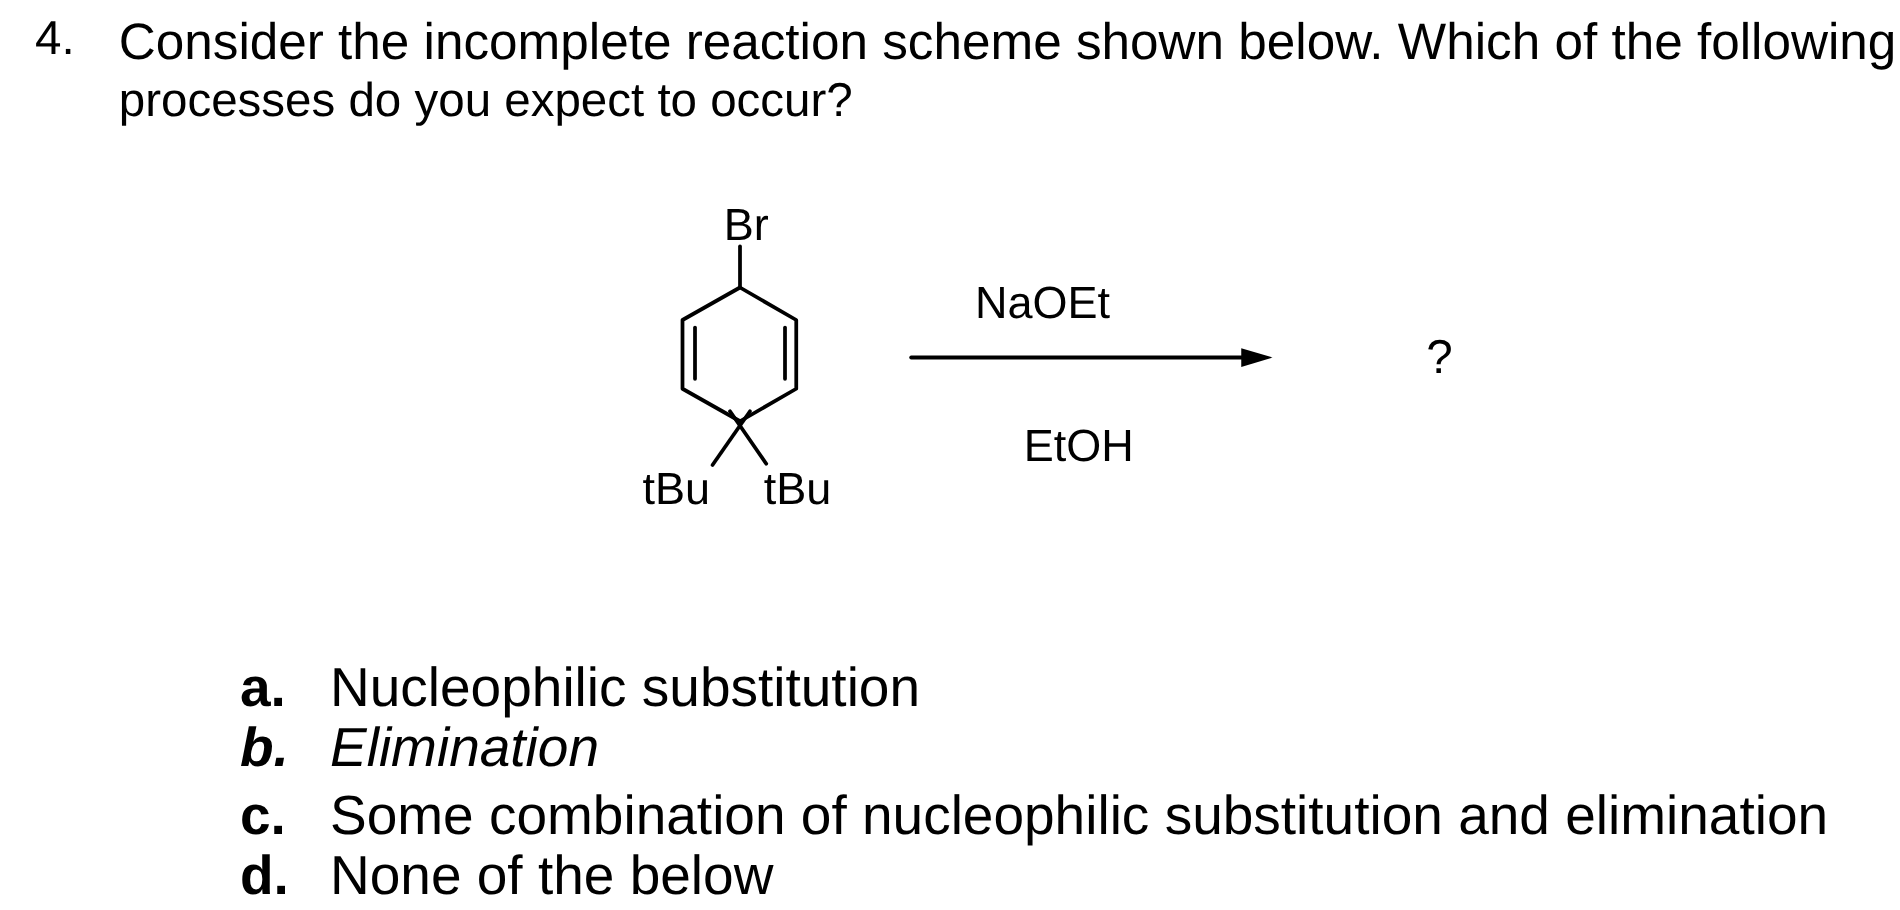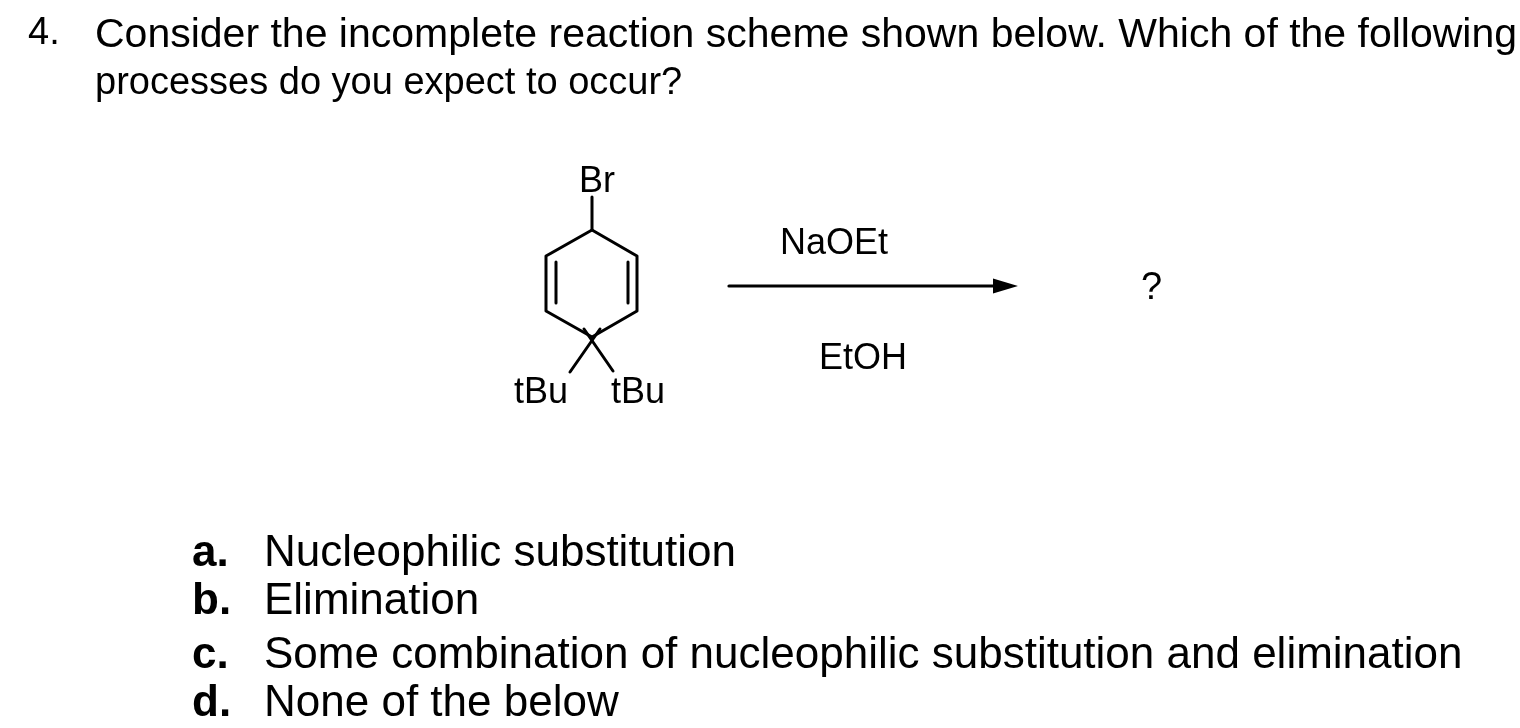--- a/index.html
+++ b/index.html
@@ -33,21 +33,21 @@
 
   
   #scheme-svg { position: absolute; left: 0; top: 0; width: 1520px; height: 728px; }
   #scheme-svg .bond { stroke: #000000; stroke-width: 3; fill: none; stroke-linecap: round; stroke-linejoin: round; }
   #scheme-svg .fillshape { fill: #000000; stroke: none; }
 
   
   .option-row { position: absolute; left: 168px; font-size: 44px; line-height: 1.2; white-space: nowrap; margin-left: 24px; }
   .option-letter { display: inline-block; width: 72px; font-weight: bold; }
   .opt-a { top: 525px; }
-  .opt-b { top: 573px; }
+  .opt-b { top: 573px; font-style: italic; }
   .opt-c { top: 627px; }
   .opt-d { top: 675px; }
 </style>
 </head>
 <body>
 
 <div>
 
   <div class="abs q-number">4.</div>
   <div class="abs q-line1">Consider the incomplete reaction scheme shown below. Which of the following</div>

